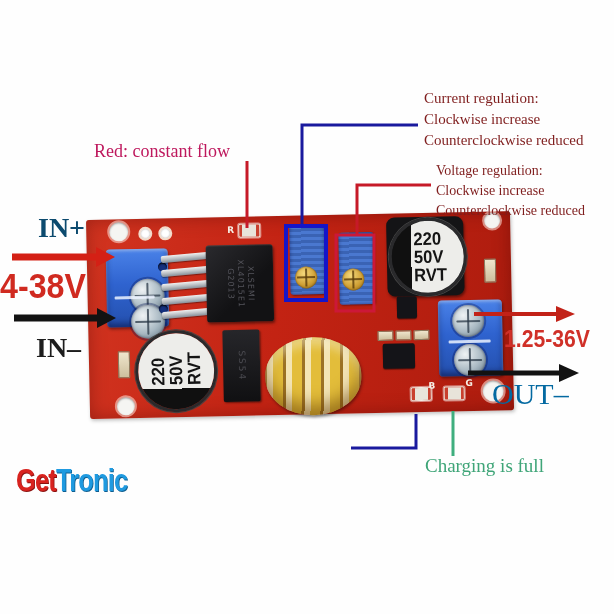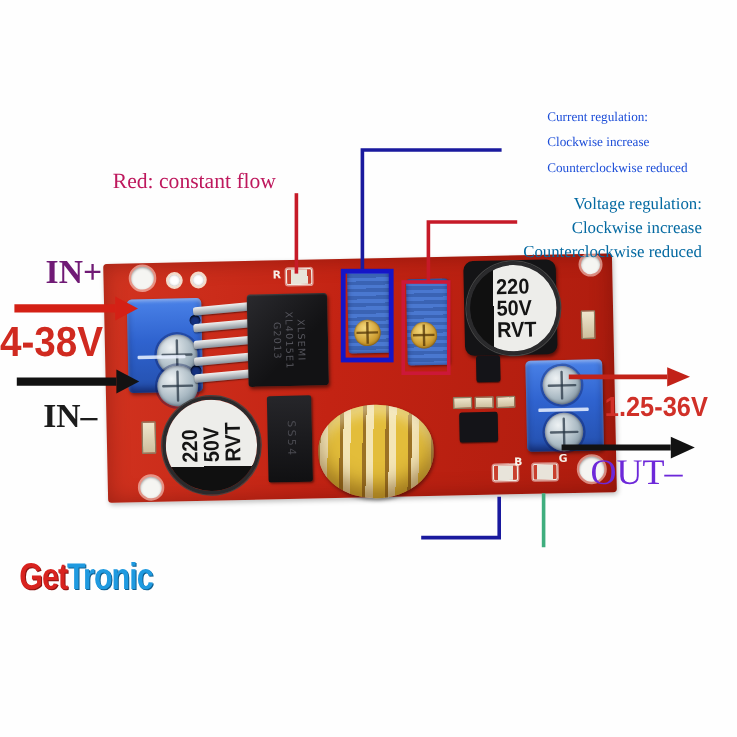--- a/index.html
+++ b/index.html
@@ -58,30 +58,30 @@
   .led{position:absolute;height:12px;border-radius:2px;
        background:linear-gradient(90deg,#c9402e 0 3px,#e8e4da 3px calc(100% - 3px),#c9402e calc(100% - 3px));
        border:1px solid #f2ede4;box-shadow:0 0 0 1px rgba(255,255,255,.5);}
   .silk{position:absolute;font-family:"DejaVu Sans",sans-serif;font-size:9px;font-weight:bold;color:#f6efe6;}
   .smd-black{position:absolute;background:#141418;border-radius:2px;box-shadow:0 1px 1px rgba(0,0,0,.5);}
   .smd-res{position:absolute;background:linear-gradient(180deg,#efe6cd,#cdbf9d);border:1px solid #8a8064;border-radius:1px;}
   
   .overlay{position:absolute;left:0;top:0;z-index:30;pointer-events:none;}
   
   .txt{position:absolute;z-index:40;white-space:nowrap;}
-  .t-current{left:424px;top:88px;color:#1d4ed8;font-size:11px;line-height:21px;margin-left:32px;}
-  .t-voltage{left:436px;top:161px;color:#0369a1;font-size:14px;line-height:20px;text-align:right;}
+  .t-current{left:424px;top:88px;color:#7f1d1d;font-size:15px;line-height:21px;}
+  .t-voltage{left:436px;top:161px;color:#7f1d1d;font-size:14px;line-height:20px;}
   .t-constflow{left:94px;top:141px;color:#be185d;font-size:18px;}
-  .t-inplus{left:38px;top:212px;color:#701a75;font-size:28px;font-weight:bold;}
+  .t-inplus{left:38px;top:212px;color:#0c4a6e;font-size:28px;font-weight:bold;}
   .t-inrange{left:0px;top:266px;color:#d02a20;font-size:35px;font-weight:bold;
              font-family:"Liberation Sans",sans-serif;transform:scaleX(.92);transform-origin:left;}
   .t-inminus{left:36px;top:332px;color:#1c1c1c;font-size:28px;font-weight:bold;}
   .t-outrange{left:504px;top:326px;color:#d03028;font-size:23px;font-weight:bold;
              font-family:"Liberation Sans",sans-serif;transform:scaleX(.92);transform-origin:left;}
-  .t-outminus{left:492px;top:377px;color:#6d28d9;font-size:30px;}
+  .t-outminus{left:492px;top:377px;color:#0369a1;font-size:30px;}
   .t-charging{left:261px;top:434px;color:#16166e;font-size:19px;}
   .t-chargfull{left:425px;top:455px;color:#3fa578;font-size:19px;}
   .logo{left:16px;top:463px;font-family:"Liberation Sans",sans-serif;font-weight:bold;
         font-size:31px;letter-spacing:-1px;transform:scaleX(.82);transform-origin:left;}
   .logo .p1{color:#d8231f;text-shadow:1px 1px 0 #8a1210;}
   .logo .p2{color:#1f9ae0;text-shadow:1px 1px 0 #0f5e8f;}
 </style>
 </head>
 <body>
 
@@ -212,18 +212,19 @@
 
   <div class="txt t-constflow">Red: constant flow</div>
 
   <div class="txt t-inplus">IN+</div>
   <div class="txt t-inrange">4-38V</div>
   <div class="txt t-inminus">IN–</div>
 
   <div class="txt t-outrange">1.25-36V</div>
   <div class="txt t-outminus">OUT–</div>
 
+  <div class="txt t-chargfull">Charging is full</div>
 
   <div class="txt logo">
     <span class="p1">Get</span><span class="p2">Tronic</span>
   </div>
 
 </div>
 
 </body></html>

